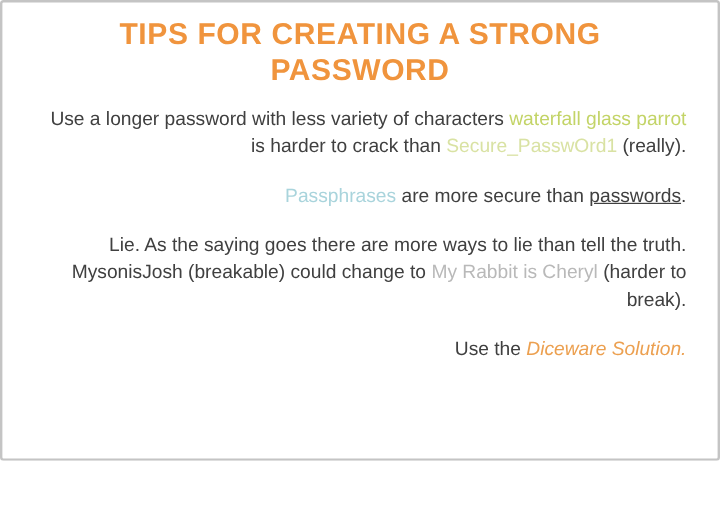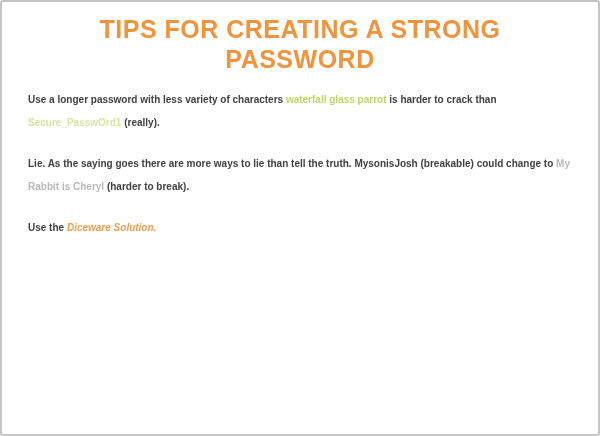--- a/index.html
+++ b/index.html
@@ -4,62 +4,63 @@
 <style>
   html, body {
     margin: 0;
     padding: 0;
     background: #ffffff;
     font-family: "Liberation Sans", sans-serif;
   }
   .card {
     box-sizing: border-box;
     width: 600px;
-    height: 436px;
+    height: 384px;
     background: #ffffff;
     border: 2px solid var(--border-color, #c4c4c4);
     border-radius: 3px;
     padding: 12px 26px 10px 26px;
     overflow: hidden;
   }
   .title {
     margin: 0 0 14px 0;
     text-align: center;
     font-size: 25px;
     line-height: 30px;
     font-weight: bold;
     letter-spacing: 0.5px;
     color: var(--title-orange, #f0943d);
   }
   .tips {
     margin: 0;
   }
   .tip {
     margin: 0 0 18px 0;
-    text-align: left;
-    font-size: 10px;
+    text-align: right;
+    font-size: 16px;
     line-height: 23px;
     color: var(--body-text, #404040);
-    font-weight: 700;
+    font-weight: 400;
   }
   .tip:last-child { margin-bottom: 0; }
   .seg.normal       { color: var(--body-text, #404040); }
   .seg.green        { color: var(--green, #c3d467); }
   .seg.pale-green   { color: var(--pale-green, #d9e2a3); }
   .seg.blue         { color: var(--blue, #a9d4dc); }
   .seg.underline    { color: var(--body-text, #404040); text-decoration: underline; }
   .seg.italic       { color: var(--body-text, #404040); font-style: italic; }
   .seg.purple       { color: var(--purple, #8a83c1); }
   .seg.pink         { color: var(--pink, #e1557f); }
   .seg.gray         { color: var(--gray, #b9b9b9); }
   .seg.orange-italic{ color: var(--link-orange, #eca050); font-style: italic; }
 </style>
 </head>
 <body>
 
 <div class="card">
   <h1 class="title">TIPS FOR CREATING A STRONG PASSWORD</h1>
   <div class="tips">
       <p class="tip"><span class="seg normal">Use a longer password with less variety of characters </span><span class="seg green">waterfall glass parrot</span><span class="seg normal"> is harder to crack than </span><span class="seg pale-green">Secure_PasswOrd1</span><span class="seg normal"> (really).</span></p>
+      <p class="tip"><span class="seg blue">Passphrases</span><span class="seg normal"> are more secure than </span><span class="seg underline">passwords</span><span class="seg normal">.</span></p>
       <p class="tip"><span class="seg normal">Lie. As the saying goes there are more ways to lie than tell the truth. MysonisJosh (breakable) could change to </span><span class="seg gray">My Rabbit is Cheryl</span><span class="seg normal"> (harder to break).</span></p>
       <p class="tip"><span class="seg normal">Use the </span><span class="seg orange-italic">Diceware Solution.</span></p>
     </div>
 </div>
 
 </body></html>

